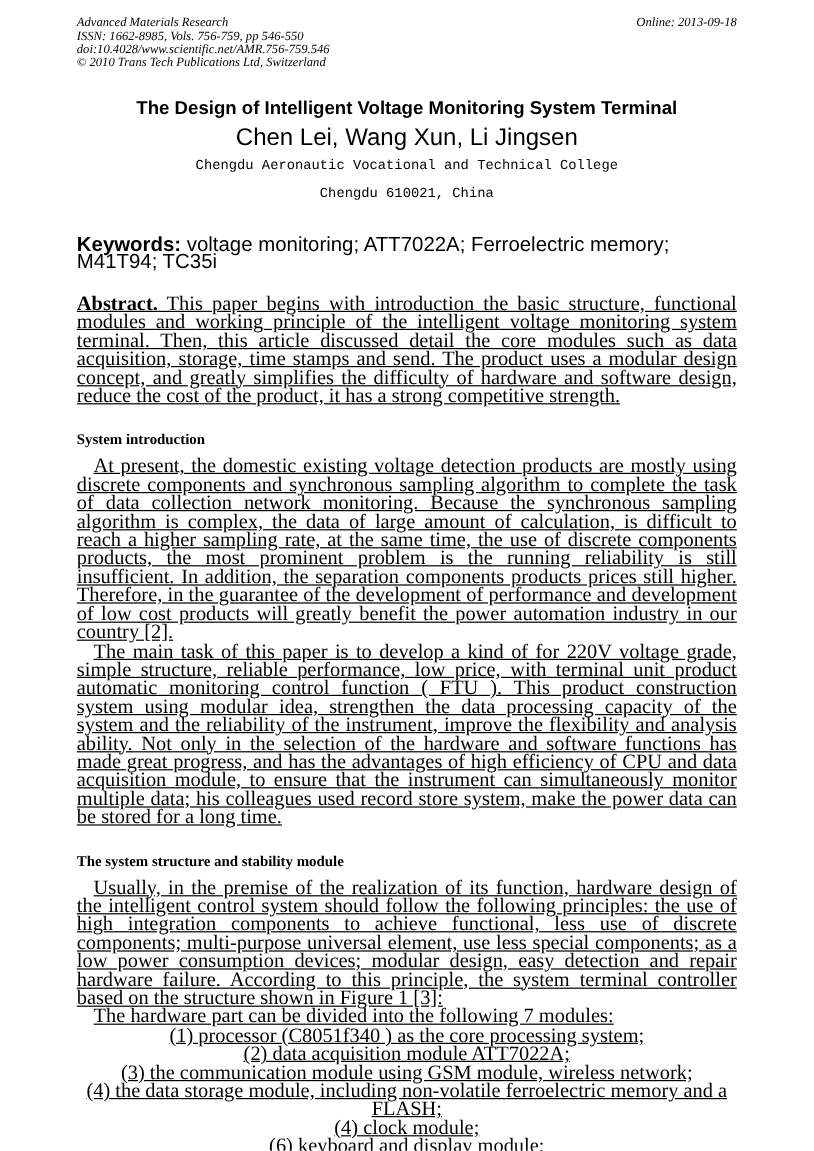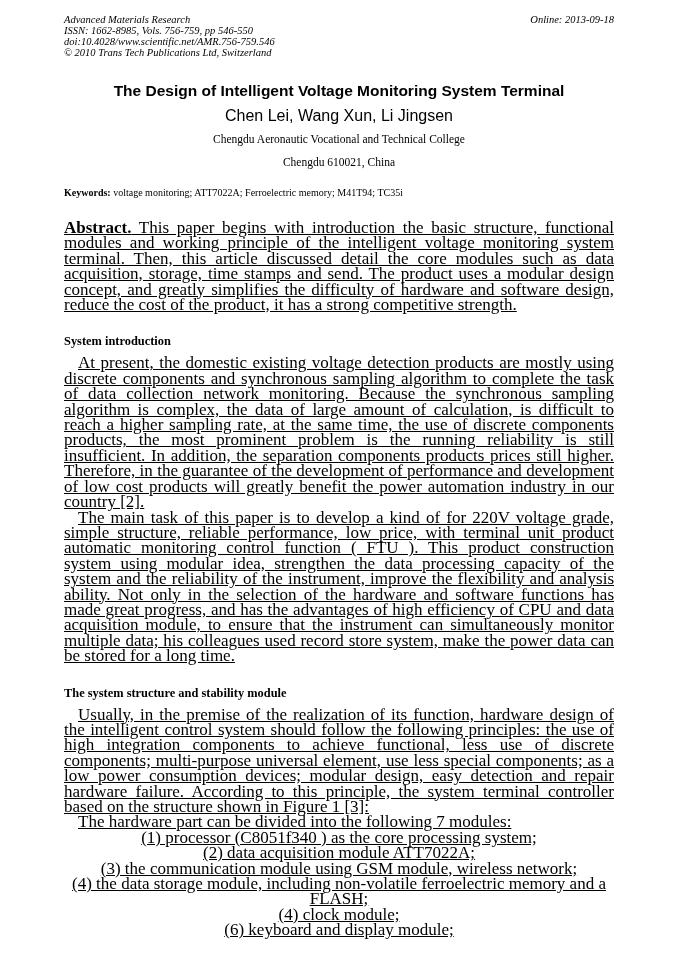--- a/index.html
+++ b/index.html
@@ -1,24 +1,24 @@
 <!DOCTYPE html>
 <html><head>
   <meta charset="utf-8">
   <style>
     html, body { margin: 0; padding: 0; background: #ffffff; }
     body { width: 678px; height: 959px; position: relative; overflow: hidden; color: #000; }
     .page { position: absolute; left: 64px; top: 14px; width: 550px; }
     .header-meta { position: relative; font-family: "Liberation Serif", serif; font-style: italic; font-size: 10.5px; line-height: 11px; }
     .header-meta .online { position: absolute; right: 0; top: 0; }
     .title { font-family: "Liberation Sans", sans-serif; font-weight: bold; font-size: 15.5px; text-align: center; margin-top: 24px; line-height: 18px; }
-    .authors { font-family: "Liberation Sans", sans-serif; font-size: 16px; text-align: center; margin-top: 7px; line-height: 17px; }
-    .affil { font-family: Liberation Serif, serif; font-size: 11.5px; text-align: center; line-height: 14px; margin-top: 8px; }
+    .authors { font-family: "Liberation Sans", sans-serif; font-size: 20px; text-align: center; margin-top: 7px; line-height: 17px; }
+    .affil { font-family: Liberation Mono, monospace; font-size: 11.5px; text-align: center; line-height: 14px; margin-top: 8px; }
     .affil.second { margin-top: 9px; }
-    .keywords { font-family: Liberation Serif, serif; font-size: 10px; margin-top: 17px; line-height: 14px; }
+    .keywords { font-family: Liberation Sans, sans-serif; font-size: 17px; margin-top: 28px; line-height: 14px; }
     .keywords b { font-weight: bold; }
     .body { font-family: "Liberation Serif", serif; font-size: 17px; line-height: 15.4px; text-align: justify; text-decoration: underline; }
     .abstract { margin-top: 20px; }
     .section-head { font-family: "Liberation Serif", serif; font-weight: bold; font-size: 12.4px; margin-top: 22px; line-height: 15px; }
     .para { text-indent: 14px; margin: 0; }
     .first-para { margin-top: 6px; }
     .list { margin: 0; padding: 0; list-style: none; text-align: center; }
     .list li { line-height: 15.4px; }
   </style>
 </head>

